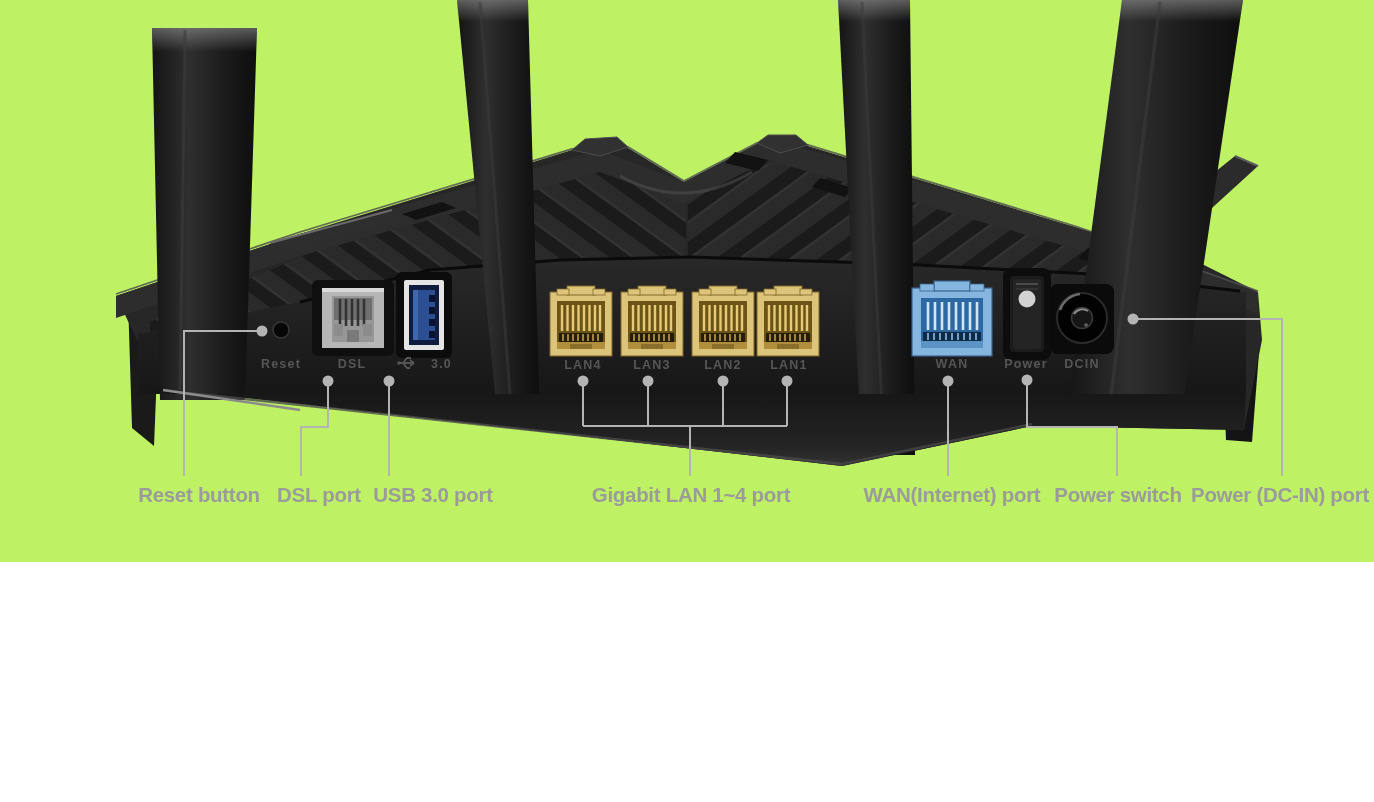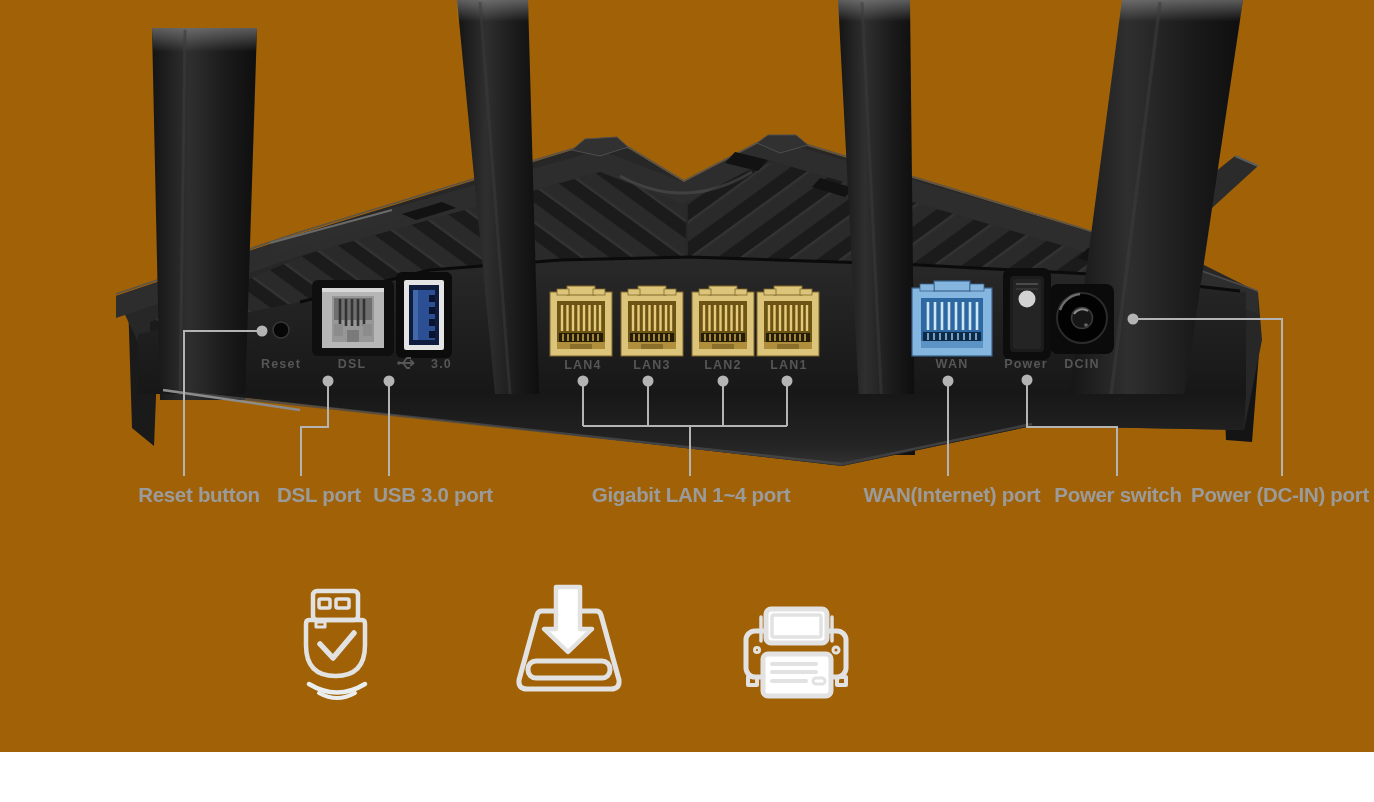--- a/index.html
+++ b/index.html
@@ -1,16 +1,16 @@
 <!DOCTYPE html>
 <html><head>
 <meta charset="utf-8">
 <style>
   html,body{margin:0;padding:0;background:#ffffff;}
-  .stage{position:relative;width:1374px;height:752px;background:#a16207;overflow:hidden;
+  .stage{position:relative;width:1374px;height:562px;background:#bef264;overflow:hidden;
          font-family:"Liberation Sans",sans-serif;text-align:center;}
   svg text{font-family:"Liberation Sans",sans-serif;}
   .portlabel{font-size:12.5px;font-weight:bold;letter-spacing:1.2px;fill:#565656;}
   .callout{font-size:20.5px;font-weight:bold;letter-spacing:-0.3px;fill:#9b9b9b;}
   .leader{stroke:#b4b4b4;stroke-width:2;fill:none;}
   .leaderdot{fill:#b4b4b4;}
   .icon-stroke{stroke:#e2e2e2;fill:none;stroke-linecap:round;stroke-linejoin:round;}
 </style>
 </head>
 <body>

